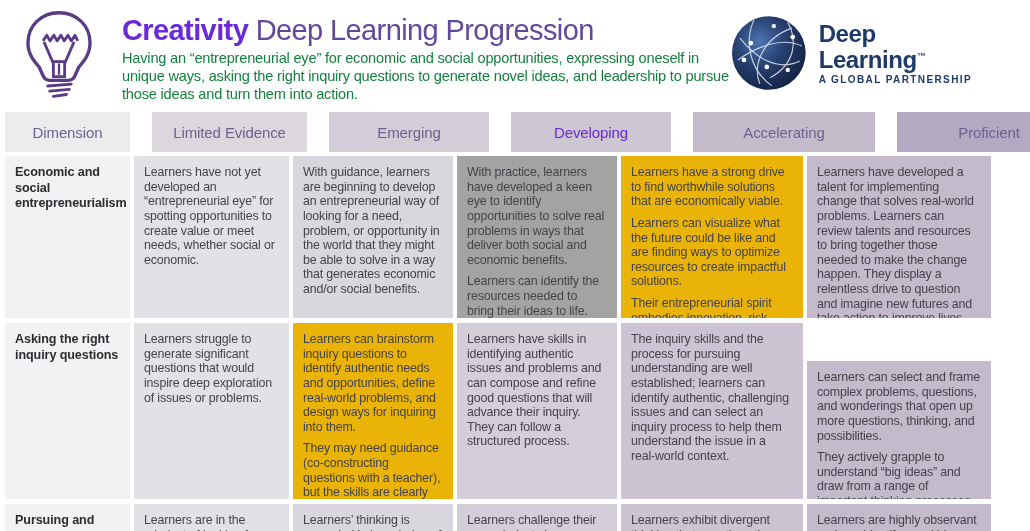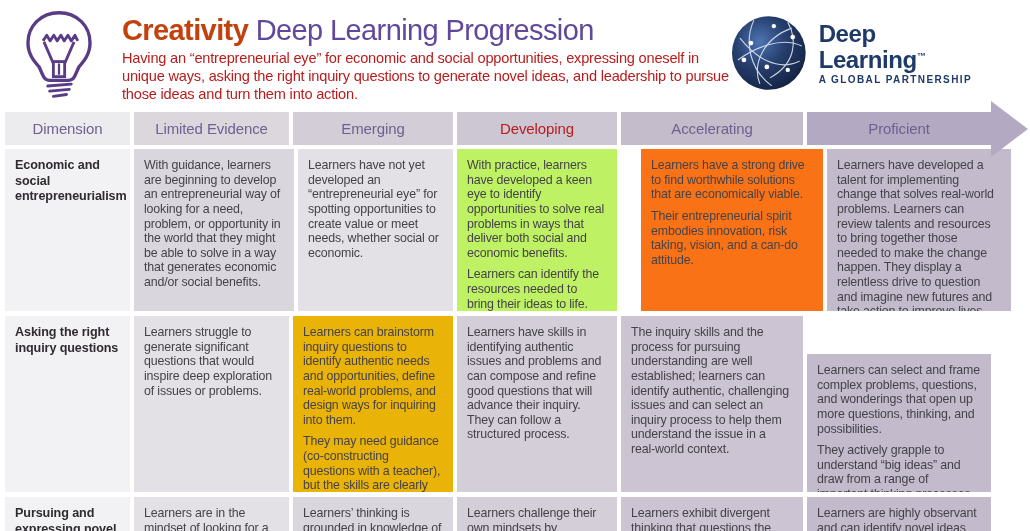--- a/index.html
+++ b/index.html
@@ -6,31 +6,31 @@
   body { background:#888; }
   .page {
     width:1030px; height:531px; overflow:hidden; background:#ffffff;
     position:relative; font-family:"Liberation Sans", sans-serif;
   }
   
   .doc-header { display:flex; align-items:flex-start; height:112px; padding:5px 0 0 12px; }
   .bulb-wrap { width:94px; flex:0 0 94px; padding-top:2px; }
   .title-block { margin-left:16px; padding-top:10px; }
   .doc-title { font-size:29px; font-weight:normal; color:#60489b; letter-spacing:-0.6px; line-height:1.05; }
-  .doc-title .bold { font-weight:bold; color:#c2410c; }
-  .doc-subtitle { margin-top:5px; font-size:14.6px; line-height:1.22; color:#b91c1c; width:608px; letter-spacing:-0.2px; }
+  .doc-title .bold { font-weight:bold; color:#6d28d9; }
+  .doc-subtitle { margin-top:5px; font-size:14.6px; line-height:1.22; color:#15803d; width:608px; letter-spacing:-0.2px; }
   .logo { margin-left:auto; margin-right:42px; display:flex; align-items:center; gap:11px; padding-top:9px; }
   .logo-text { color:#1e3a68; }
   .logo-line1 { font-size:12.5px; font-weight:bold; letter-spacing:0.1px; }
   .logo-line2 { font-size:24px; font-weight:bold; letter-spacing:-0.4px; line-height:1.05; }
   .logo-line2 sup { font-size:9px; }
   .logo-line3 { font-size:10px; font-weight:bold; letter-spacing:1.4px; margin-top:2px; }
   
   .rubric { margin-left:5px; }
-  .hdr-row { display:flex; gap:4px; height:33px; margin-bottom:4px; }
+  .hdr-row { display:flex; gap:22px; height:40px; margin-bottom:4px; }
   .hcell {
     display:flex; align-items:center; justify-content:center;
     font-size:15px; color:#6e6190; position:relative; letter-spacing:-0.1px;
   }
   .arrowhead {
     position:absolute; right:-37px; top:50%; transform:translateY(-50%);
     width:0; height:0;
     border-top:28px solid transparent; border-bottom:28px solid transparent;
     border-left:37px solid #b3a9c2;
   }
@@ -103,48 +103,49 @@
     <div class="hdr-row">
         <div class="hcell c0" style="background: rgb(236, 235, 238); color: rgb(110, 97, 144);">
           <span>Dimension</span>
         </div>
         <div class="hcell c1" style="background: rgb(219, 215, 221); color: rgb(110, 97, 144);">
           <span>Limited Evidence</span>
         </div>
         <div class="hcell c2" style="background: rgb(210, 205, 215); color: rgb(110, 97, 144);">
           <span>Emerging</span>
         </div>
-        <div class="hcell c3" style="background: rgb(205, 198, 211); color: #b91c1c;">
+        <div class="hcell c3" style="background: rgb(205, 198, 211); color: #6d28d9;">
           <span>Developing</span>
         </div>
         <div class="hcell c4" style="background: rgb(196, 188, 203); color: rgb(110, 97, 144);">
           <span>Accelerating</span>
         </div>
         <div class="hcell c5" style="background: rgb(179, 169, 194); color: rgb(110, 97, 144); text-align: center;">
           <span>Proficient</span>
           <span class="arrowhead" style="border-left-color: rgb(179, 169, 194);"></span>
         </div>
       </div>
     <div>
         <div class="trow" style="height: 162px;">
           <div class="cell dim c0" style="background: rgb(242, 241, 243);">
             <p>Economic and social entrepreneurialism</p>
           </div>
+          <div class="cell c1" style="background: rgb(228, 225, 230);">
+            <p>Learners have not yet developed an “entrepreneurial eye” for spotting opportunities to create value or meet needs, whether social or economic.</p>
+          </div>
           <div class="cell c2" style="background: rgb(218, 214, 221);">
             <p>With guidance, learners are beginning to develop an entrepreneurial way of looking for a need, problem, or opportunity in the world that they might be able to solve in a way that generates economic and/or social benefits.</p>
           </div>
-          <div class="cell c1" style="background: rgb(228, 225, 230);">
-            <p>Learners have not yet developed an “entrepreneurial eye” for spotting opportunities to create value or meet needs, whether social or economic.</p>
-          </div>
-          <div class="cell c3" style="background: #bef264;">
+          <div class="cell c3" style="background: #a3a3a3;">
             <p>With practice, learners have developed a keen eye to identify opportunities to solve real problems in ways that deliver both social and economic benefits.</p>
             <p>Learners can identify the resources needed to bring their ideas to life.</p>
           </div>
-          <div class="cell c4" style="background: #f97316; margin-left: 20px;">
+          <div class="cell c4" style="background: #eab308;">
             <p>Learners have a strong drive to find worthwhile solutions that are economically viable.</p>
+            <p>Learners can visualize what the future could be like and are finding ways to optimize resources to create impactful solutions.</p>
             <p>Their entrepreneurial spirit embodies innovation, risk taking, vision, and a can-do attitude.</p>
           </div>
           <div class="cell c5" style="background: rgb(195, 186, 203);">
             <p>Learners have developed a talent for implementing change that solves real-world problems. Learners can review talents and resources to bring together those needed to make the change happen. They display a relentless drive to question and imagine new futures and take action to improve lives and make change.</p>
           </div>
         </div>
         <div class="trow" style="height: 176px;">
           <div class="cell dim c0" style="background: rgb(242, 241, 243);">
             <p>Asking the right inquiry questions</p>
           </div>

